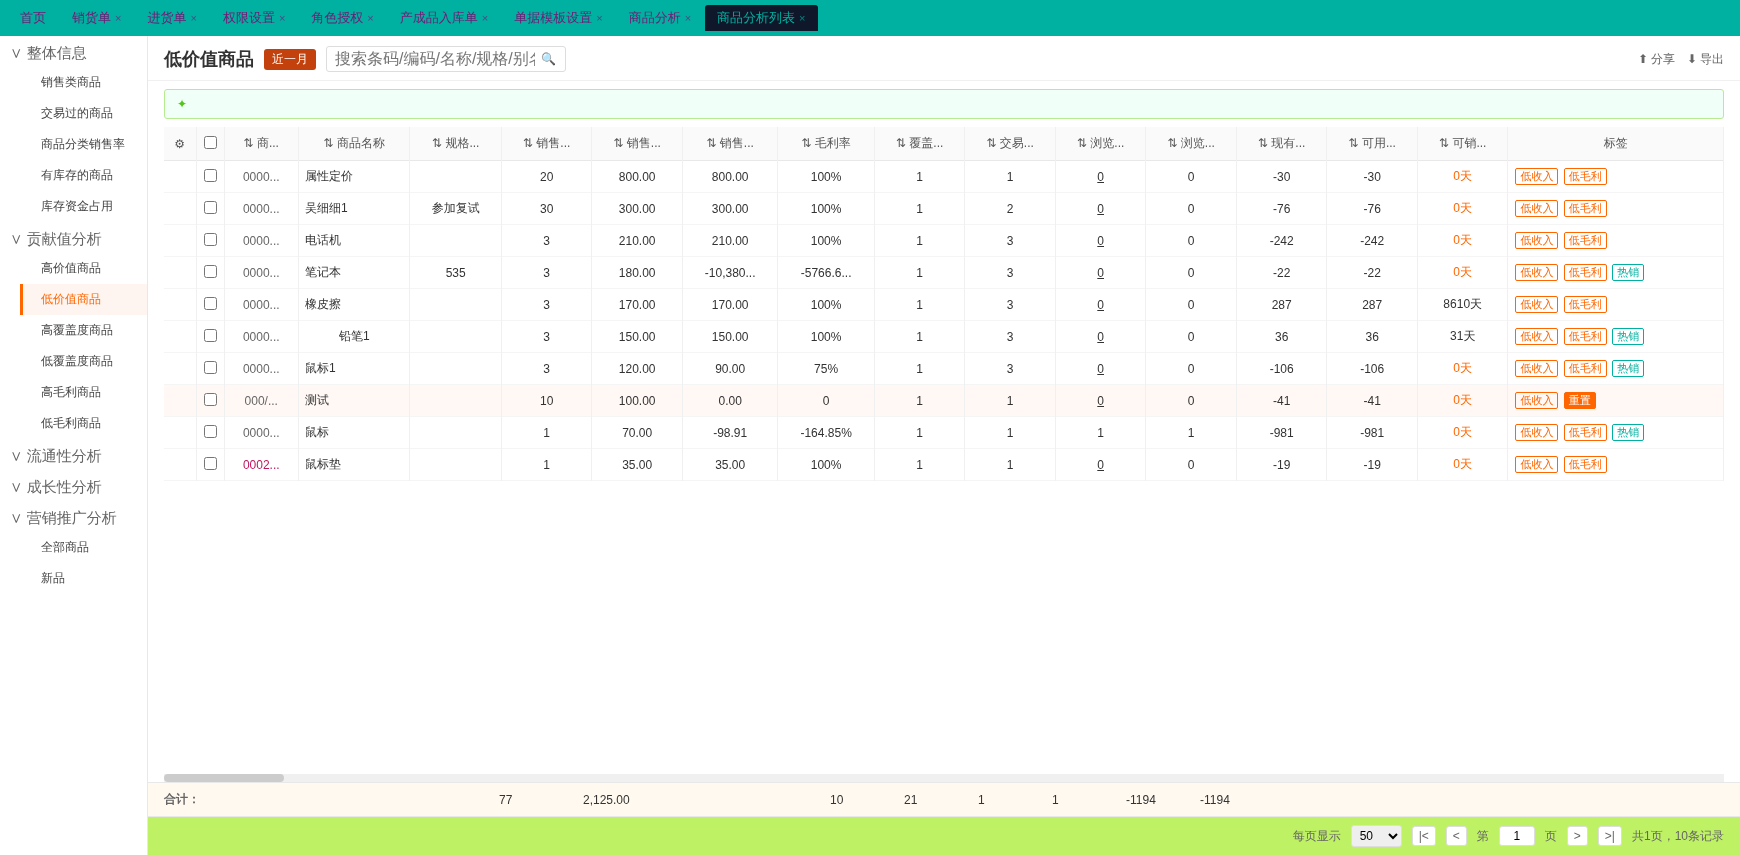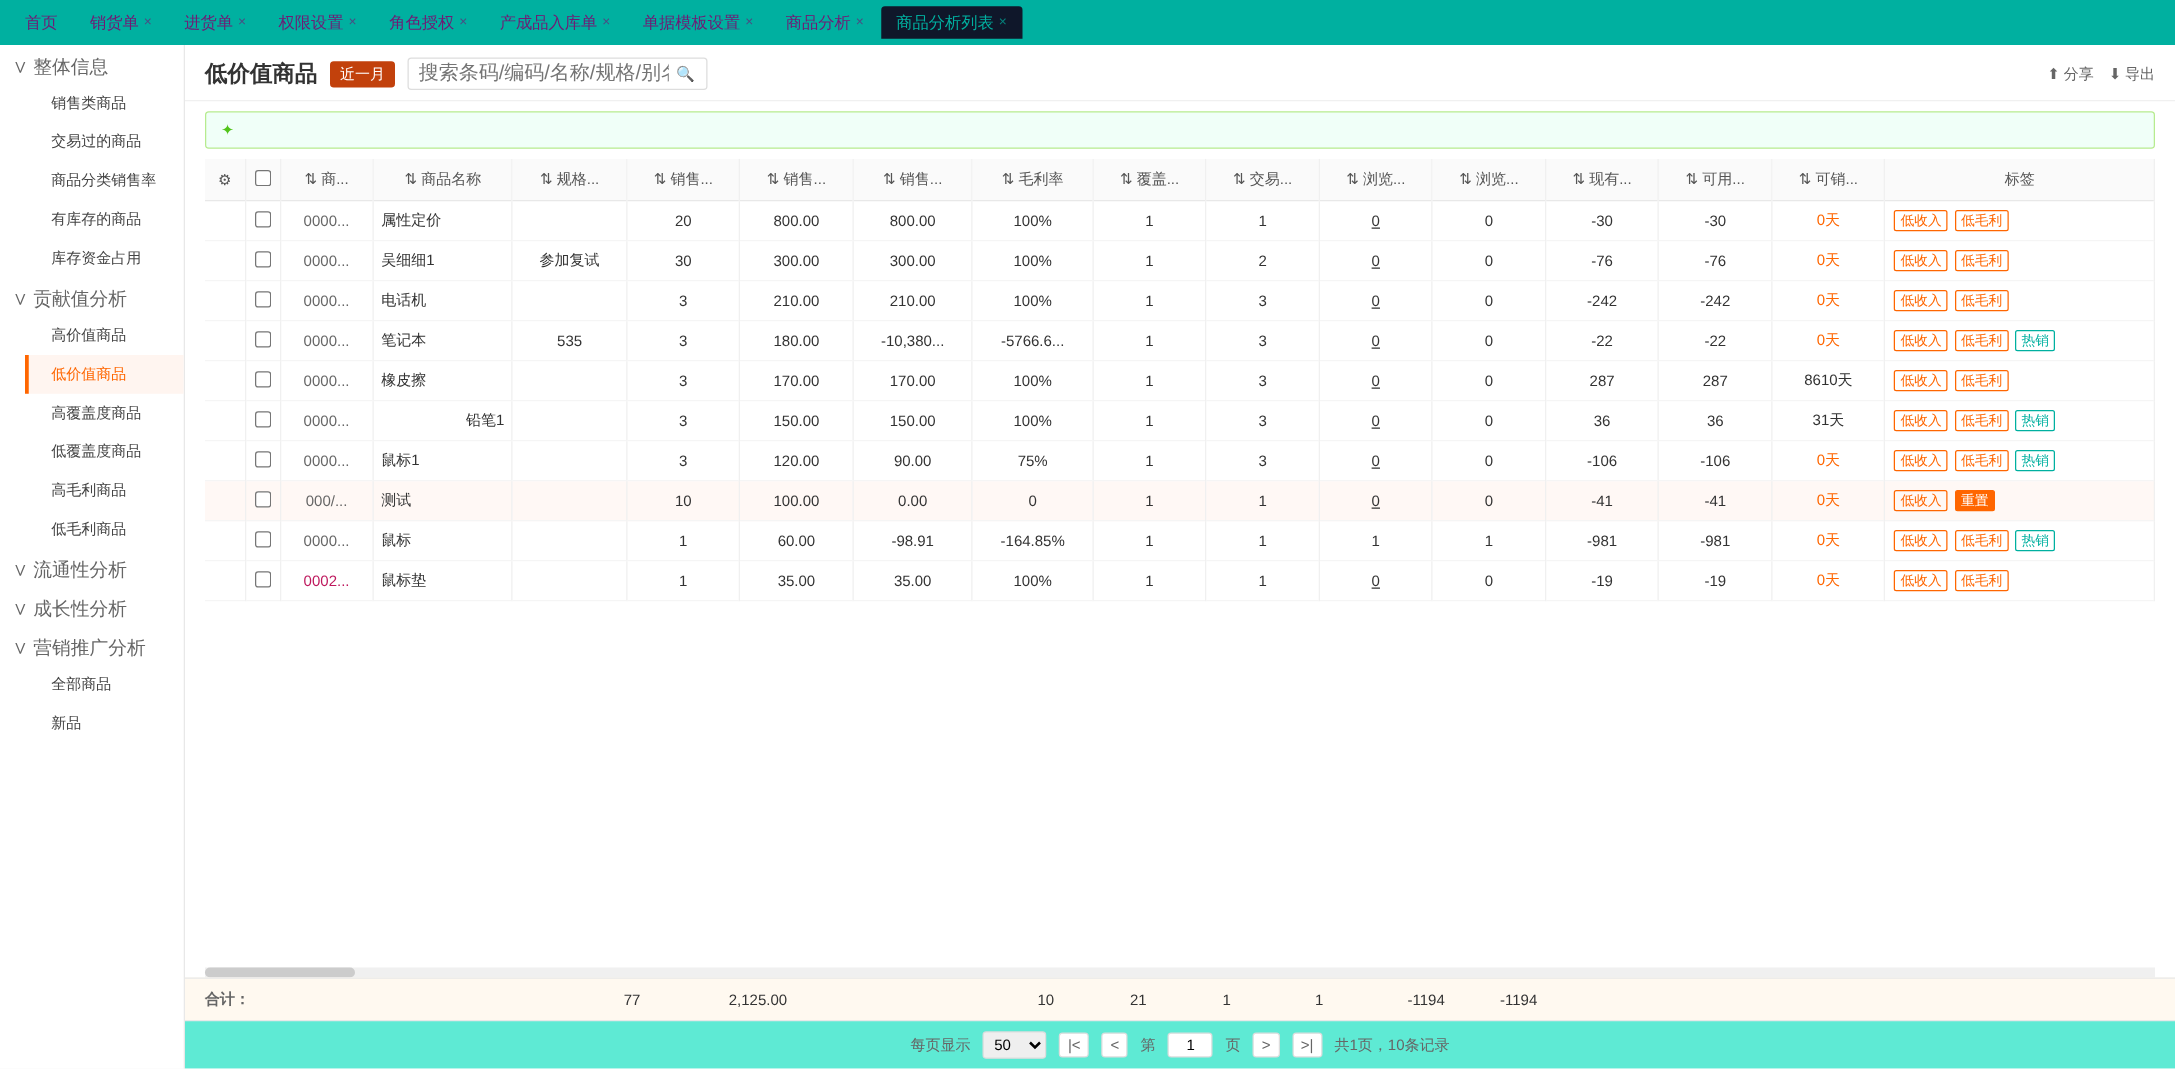--- a/index.html
+++ b/index.html
@@ -204,23 +204,23 @@
       gap: 4px;
     }
     .footer-total .label { color: #666; font-weight: bold; }
 
     
     .pagination-bar {
       border-top: 1px solid #e8e8e8;
       padding: 8px 16px;
       display: flex;
       align-items: center;
-      justify-content: center;
+      justify-content: flex-end;
       gap: 10px;
-      background: #5eead4;
+      background: #bef264;
     }
     .pagination-bar .page-size-label { color: #666; }
     .page-size-select {
       border: 1px solid #ddd;
       padding: 2px 4px;
       border-radius: 3px;
       font-size: 12px;
     }
     .page-btn {
       border: 1px solid #ddd;
@@ -494,21 +494,21 @@
       <td>0</td>
       <td>287</td>
       <td>287</td>
       <td><span class="days-val">8610天</span></td>
       <td style="text-align:left; min-width:140px;"><span class="tag-badge">低收入</span> <span class="tag-badge">低毛利</span></td>
     </tr>
             <tr>
       <td></td>
       <td><input type="checkbox" style=""></td>
       <td style="color:#666;">0000...</td>
-      <td style="text-align:right;">铅笔1</td>
+      <td style="text-align:center;">铅笔1</td>
       <td></td>
       <td>3</td>
       <td>150.00</td>
       <td>150.00</td>
       <td>100%</td>
       <td>1</td>
       <td>3</td>
       <td><span class="underline-link">0</span></td>
       <td>0</td>
       <td>36</td>
@@ -554,21 +554,21 @@
       <td><span class="days-zero">0天</span></td>
       <td style="text-align:left; min-width:140px;"><span class="tag-badge">低收入</span> <span class="tag-badge orange-filled">重置</span></td>
     </tr>
             <tr>
       <td></td>
       <td><input type="checkbox" style=""></td>
       <td style="color:#666;">0000...</td>
       <td style="text-align:left;">鼠标</td>
       <td></td>
       <td>1</td>
-      <td>60.00</td>
+      <td>70.00</td>
       <td>-98.91</td>
       <td>-164.85%</td>
       <td>1</td>
       <td>1</td>
       <td><span>1</span></td>
       <td>1</td>
       <td>-981</td>
       <td>-981</td>
       <td><span class="days-zero">0天</span></td>
       <td style="text-align:left; min-width:140px;"><span class="tag-badge">低收入</span> <span class="tag-badge">低毛利</span> <span class="tag-badge green">热销</span></td>

